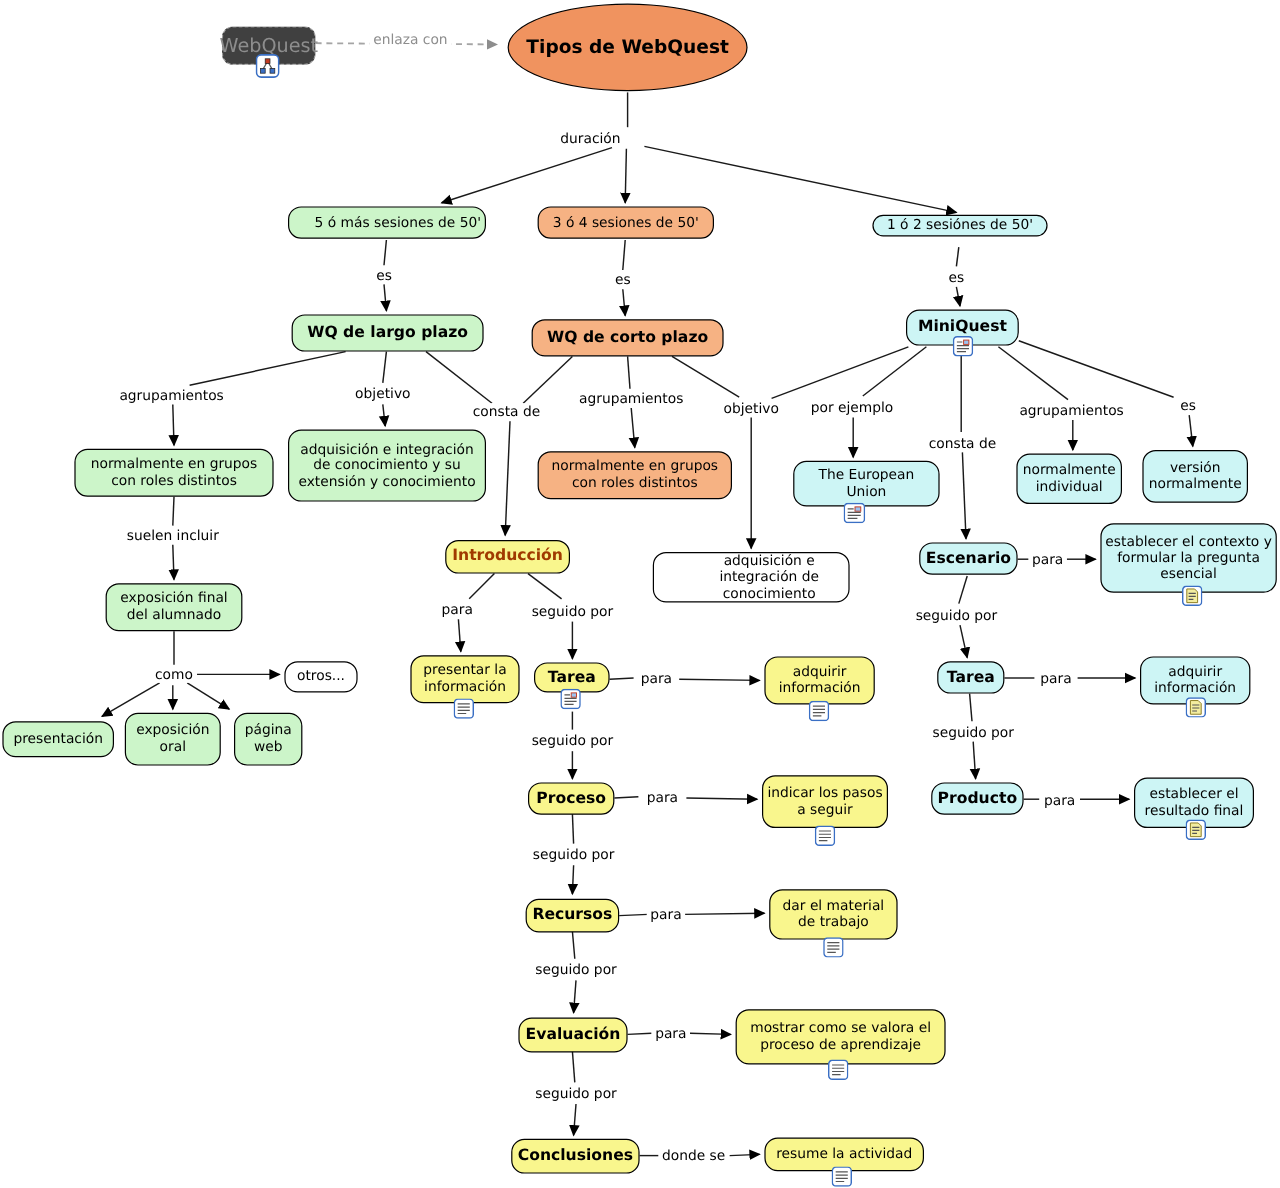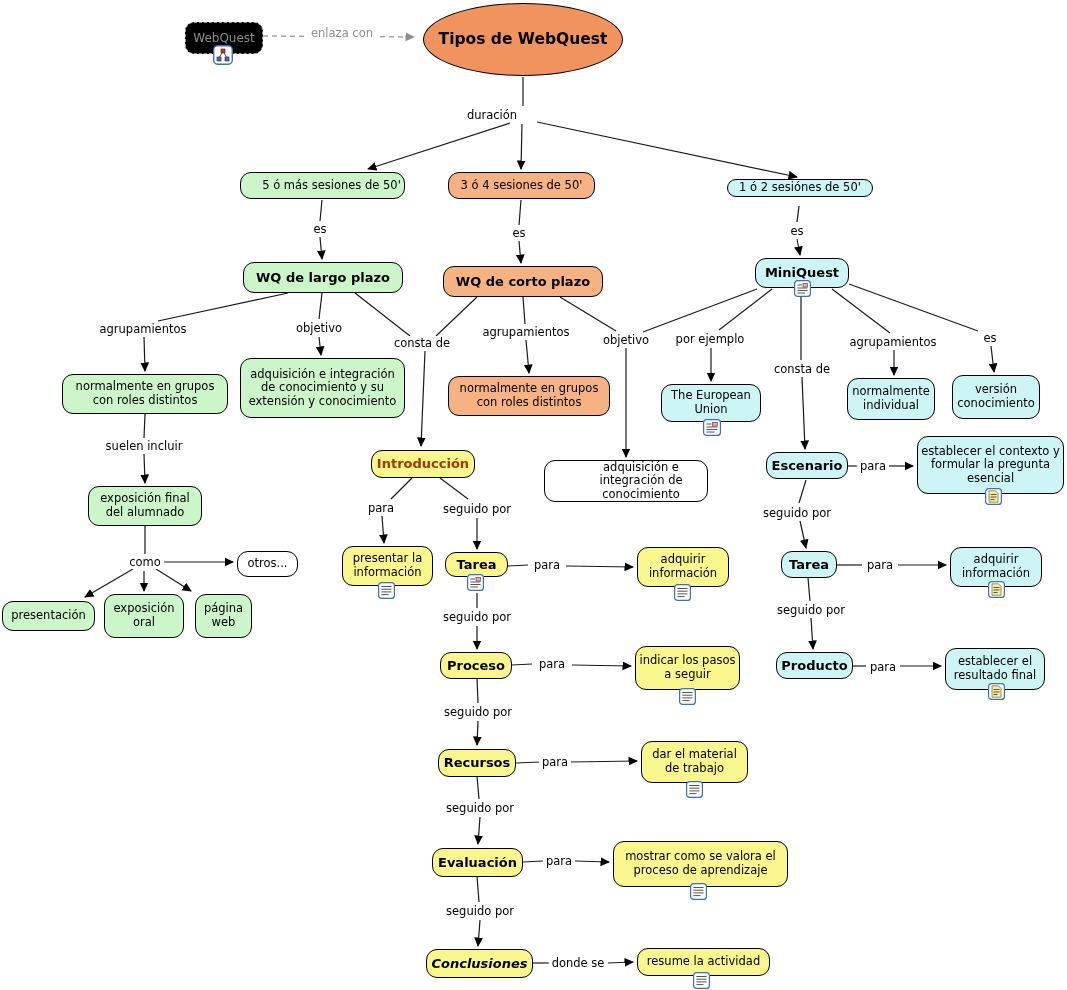--- a/index.html
+++ b/index.html
@@ -18,21 +18,21 @@
   .node.orange{background:var(--orange);}
   .node.cyan{background:var(--cyan);}
   .node.yellow{background:var(--yellow);}
   .node.bold{font-weight:bold;font-size:13px;}
   .node.ellipse{
     border-radius:50%;background:var(--root-fill);
     font-weight:bold;font-size:15.5px;
   }
   .node.dashed{
     border:1.6px dashed #9a9a9a;color:var(--gray-text);
-    font-size:12px;border-radius:9px;background:#000000;
+    font-size:16px;border-radius:9px;background:#404040;
   }
   .node.intro{color:var(--intro-text);font-weight:bold;font-size:13px;text-align:right;}
   .edge-label{
     position:absolute;z-index:2;transform:translate(-50%,-50%);
     background:#fff;padding:0 3px;font-size:11.5px;white-space:nowrap;
   }
   .edge-label.gray{color:var(--gray-text);}
   .icon{position:absolute;z-index:4;line-height:0;}
 </style>
 </head>
@@ -146,43 +146,43 @@
   <div class="node green" style="left:62px;top:374px;width:166px;height:40px;">normalmente en grupos con roles distintos</div>
   <div class="node green" style="left:240px;top:358px;width:165px;height:60px;">adquisición e integración de conocimiento y su extensión y conocimiento</div>
   <div class="node green" style="left:88px;top:486px;width:114px;height:40px;">exposición final del alumnado</div>
   <div class="node green" style="left:2px;top:601px;width:93px;height:30px;">presentación</div>
   <div class="node green" style="left:104px;top:594px;width:80px;height:44px;">exposición oral</div>
   <div class="node green" style="left:195px;top:594px;width:57px;height:44px;">página web</div>
   <div class="node" style="left:237px;top:551px;width:61px;height:26px;">otros...</div>
 
   <div class="node orange" style="left:448px;top:376px;width:162px;height:40px;">normalmente en grupos con roles distintos</div>
   <div class="node" style="left:544px;top:460px;width:164px;height:42px;padding-left:33px;">adquisición e integración de conocimiento</div>
-  <div class="node cyan" style="left:661px;top:384px;width:100px;height:38px;">The European Union</div>
+  <div class="node cyan" style="left:661px;top:384px;width:122px;height:38px;">The European Union</div>
 
   <div class="node yellow intro" style="left:371px;top:450px;width:104px;height:28px;">Introducción</div>
   <div class="node yellow" style="left:342px;top:546px;width:91px;height:40px;">presentar la información</div>
   <div class="node yellow bold" style="left:445px;top:552px;width:63px;height:25px;">Tarea</div>
   <div class="node yellow" style="left:637px;top:547px;width:92px;height:40px;">adquirir información</div>
   <div class="node yellow bold" style="left:440px;top:652px;width:72px;height:27px;">Proceso</div>
   <div class="node yellow" style="left:635px;top:646px;width:105px;height:44px;">indicar los pasos a seguir</div>
   <div class="node yellow bold" style="left:438px;top:749px;width:78px;height:28px;">Recursos</div>
   <div class="node yellow" style="left:641px;top:741px;width:107px;height:42px;">dar el material de trabajo</div>
   <div class="node yellow bold" style="left:432px;top:848px;width:91px;height:29px;">Evaluación</div>
   <div class="node yellow" style="left:613px;top:841px;width:175px;height:46px;">mostrar como se valora el proceso de aprendizaje</div>
-  <div class="node yellow bold" style="left:426px;top:949px;width:107px;height:29px;font-style:italic;">Conclusiones</div>
+  <div class="node yellow bold" style="left:426px;top:949px;width:107px;height:29px;">Conclusiones</div>
   <div class="node yellow" style="left:637px;top:948px;width:133px;height:28px;">resume la actividad</div>
 
   <div class="node cyan bold" style="left:766px;top:452px;width:82px;height:27px;">Escenario</div>
   <div class="node cyan" style="left:917px;top:436px;width:147px;height:58px;">establecer el contexto y formular la pregunta esencial</div>
   <div class="node cyan bold" style="left:781px;top:551px;width:56px;height:27px;">Tarea</div>
   <div class="node cyan" style="left:950px;top:547px;width:92px;height:40px;">adquirir información</div>
   <div class="node cyan bold" style="left:776px;top:652px;width:77px;height:27px;">Producto</div>
   <div class="node cyan" style="left:945px;top:648px;width:100px;height:42px;">establecer el resultado final</div>
   <div class="node cyan" style="left:847px;top:378px;width:88px;height:42px;">normalmente individual</div>
-  <div class="node cyan" style="left:952px;top:375px;width:88px;height:44px;">versión conocimiento</div>
+  <div class="node cyan" style="left:952px;top:375px;width:88px;height:44px;">versión normalmente</div>
 
   <span class="edge-label gray" style="left:342px;top:33px;">enlaza con</span>
   <span class="edge-label" style="left:492px;top:115px;">duración</span>
   <span class="edge-label" style="left:320px;top:229px;">es</span>
   <span class="edge-label" style="left:519px;top:233px;">es</span>
   <span class="edge-label" style="left:797px;top:231px;">es</span>
   <span class="edge-label" style="left:143px;top:329px;">agrupamientos</span>
   <span class="edge-label" style="left:319px;top:328px;">objetivo</span>
   <span class="edge-label" style="left:422px;top:343px;">consta de</span>
   <span class="edge-label" style="left:526px;top:332px;">agrupamientos</span>

